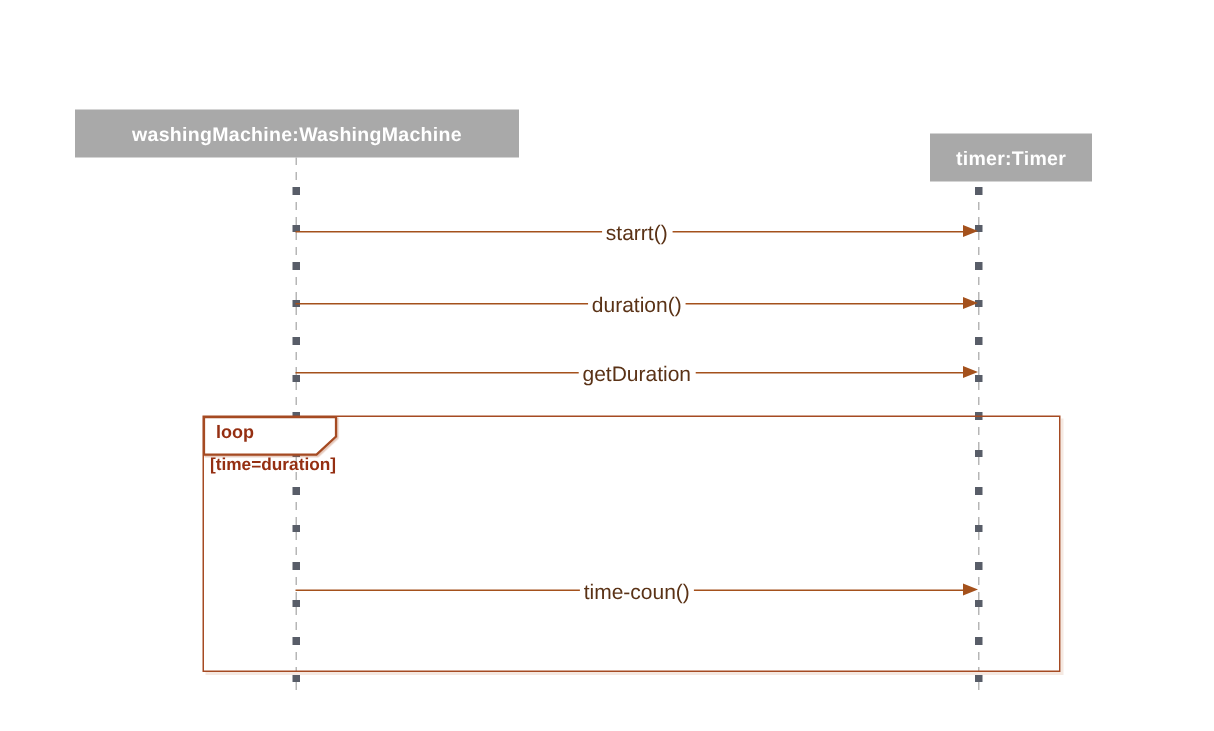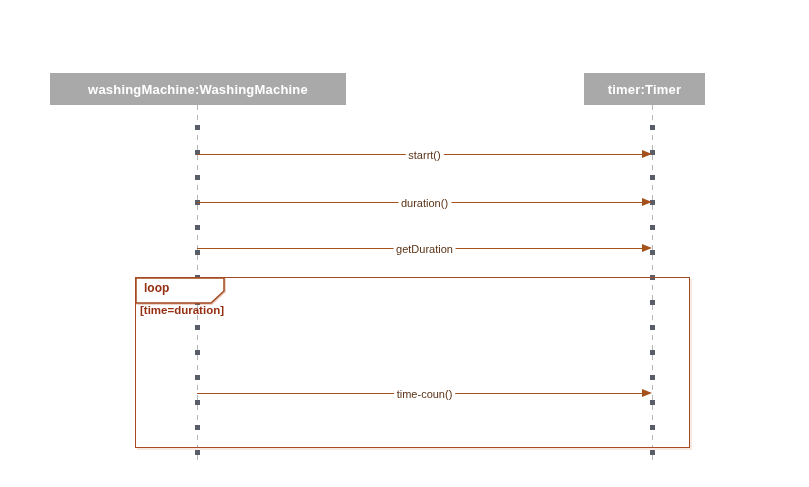--- a/index.html
+++ b/index.html
@@ -9,21 +9,21 @@
   }
   
   .head{
     position:absolute;top:73px;height:32px;
     background:var(--header-fill,#a9a9a9);color:var(--header-text,#ffffff);
     font-weight:bold;font-size:13px;letter-spacing:.2px;
     display:flex;align-items:center;justify-content:center;white-space:nowrap;
     z-index:4;
   }
   .head-left{left:50px;width:296px;}
-  .head-right{left:584px;width:121px;}
+  .head-right{left:620px;width:108px;margin-top:16px;}
   
   .lifeline{position:absolute;top:105px;height:358px;width:7px;z-index:1;}
   .lifeline-left{left:194px;}
   .lifeline-right{left:649px;}
   .lifeline .dash{
     position:absolute;left:3px;top:0;bottom:0;width:1px;
     background:repeating-linear-gradient(to bottom,var(--lifeline-dash,#b6b6b6) 0 5px,transparent 5px 10px);
   }
   .lifeline .pips{
     position:absolute;left:1px;top:0;bottom:0;width:5px;
@@ -33,28 +33,28 @@
   .message{position:absolute;left:197px;width:455px;height:0;z-index:2;}
   .msg-1{top:155px;} .msg-2{top:203px;} .msg-3{top:249px;} .msg-4{top:394px;}
   .m-line{position:absolute;left:0;right:8px;top:-1px;height:0;border-top:1.5px solid var(--message,#a4511c);}
   .m-arrow{
     position:absolute;right:0;top:-5px;width:0;height:0;
     border-left:10px solid var(--message,#a4511c);
     border-top:4.5px solid transparent;border-bottom:4.5px solid transparent;
   }
   .m-label{
     position:absolute;left:50%;top:0;transform:translate(-50%,-50%);
-    background:#ffffff;padding:0 3px;font-size:11px;color:var(--message-text,#5a3216);white-space:nowrap;
+    background:#ffffff;padding:0 3px;font-size:14px;color:var(--message-text,#5a3216);white-space:nowrap;
   }
   
   .fragment{
     position:absolute;left:135px;top:277px;width:553px;height:169px;
     border:1.5px solid var(--fragment-border,#a54a22);
     box-shadow:2px 2px 0 #f5e9e2;
-    z-index:3;background:transparent;
+    z-index:3;background:transparent;padding-left:17px;
   }
   .operator-tab{position:absolute;left:-1.5px;top:-1.5px;width:92px;height:28px;}
   .operator-tab svg{display:block;filter:drop-shadow(1.5px 1.5px 0 rgba(180,95,55,.35));}
   .operator-label{
     position:absolute;left:8px;top:3px;
     font-size:12px;font-weight:bold;color:var(--fragment-text,#952f12);
   }
   .guard-label{
     position:absolute;left:4px;top:26px;
     font-size:11.5px;font-weight:bold;color:var(--fragment-text,#952f12);

